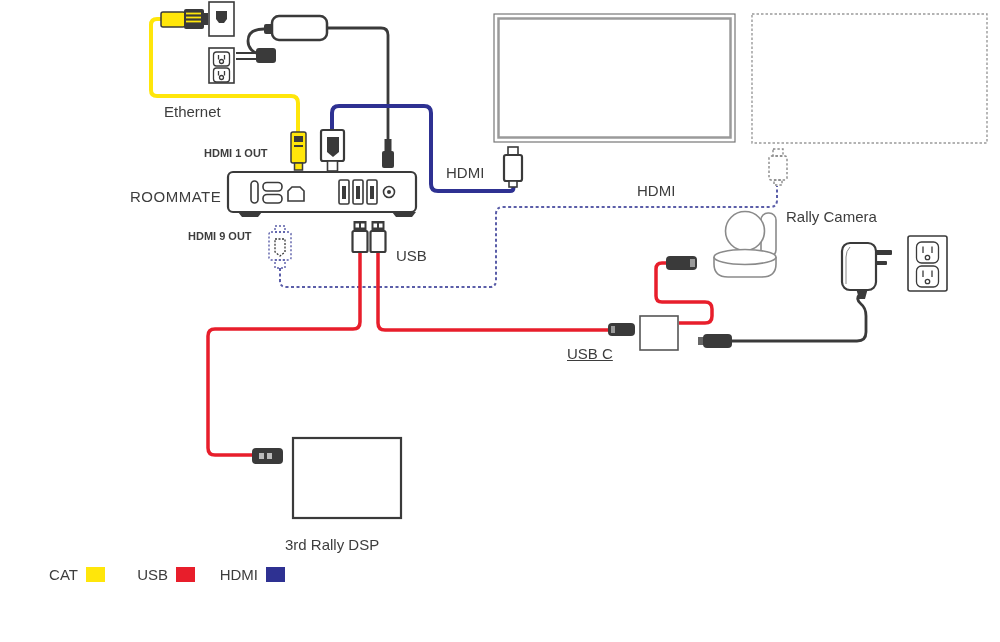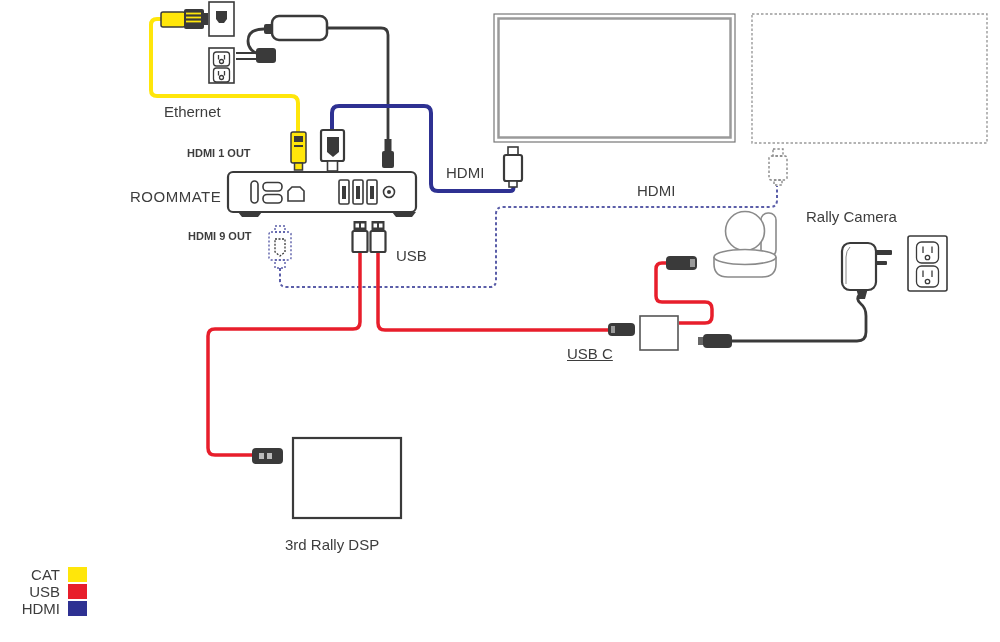--- a/index.html
+++ b/index.html
@@ -18,21 +18,21 @@
   .cable-usb{fill:none;stroke:var(--c-usb_cable,#e81e2b);stroke-width:3.5;}
   .cable-hdmi{fill:none;stroke:var(--c-hdmi_cable,#2e3192);stroke-width:4;}
   .cable-hdmi-dash{fill:none;stroke:var(--c-hdmi_dashed,#5a5da8);stroke-width:2;stroke-dasharray:3 2.5;}
   .cable-dark{fill:none;stroke:#3a3a3a;stroke-width:2.8;}
   .fill-cat{fill:var(--c-cat_cable,#ffe60a);stroke:#3a3a3a;stroke-width:1.5;}
   .pin-cat{stroke:var(--c-cat_cable,#ffe60a);stroke-width:1.8;fill:none;}
   .dash-conn{fill:none;stroke:var(--c-hdmi_dashed,#5a5da8);stroke-width:1.4;stroke-dasharray:2 2;}
   .dash-gray{fill:none;stroke:#8a8a8a;stroke-width:1.4;stroke-dasharray:2.4 2;}
   .cam{fill:#fff;stroke:#8a8a8a;stroke-width:1.6;}
   
-  .legend{position:absolute;left:2px;top:566px;display:flex;flex-direction:column;}
+  .legend{position:absolute;left:20px;top:566px;display:flex;flex-direction:row;gap:5px;}
   .legend-row{display:flex;align-items:center;gap:8px;height:17px;}
   .legend-label{width:58px;text-align:right;color:var(--c-text,#3d3d3d);font-size:15px;}
   .legend-swatch{width:19px;height:15px;display:inline-block;}
 </style>
 </head>
 <body>
 
 <div class="stage">
 
 <svg width="1000" height="642" viewBox="0 0 1000 642">
@@ -196,27 +196,27 @@
 
   <g>
     <rect class="dk" x="252" y="448" width="31" height="16" rx="4"></rect>
     <rect x="259" y="453" width="5" height="6" fill="#bbb"></rect>
     <rect x="267" y="453" width="5" height="6" fill="#bbb"></rect>
   </g>
   <rect x="293" y="438" width="108" height="80" fill="#fff" stroke="#3a3a3a" stroke-width="2.2"></rect>
 </svg>
 
 <div class="lbl" style="left:164px;top:103px;">Ethernet</div>
-<div class="lbl small" style="left:187px;top:147px;">HDMI 1 OUT</div>
+<div class="lbl small" style="left:204px;top:147px;">HDMI 1 OUT</div>
 <div class="lbl" style="left:82px;top:188px;letter-spacing:0.5px;margin-left:48px;">ROOMMATE</div>
 <div class="lbl small" style="left:188px;top:230px;">HDMI 9 OUT</div>
 <div class="lbl" style="left:446px;top:164px;">HDMI</div>
 <div class="lbl" style="left:637px;top:182px;">HDMI</div>
 <div class="lbl" style="left:396px;top:247px;">USB</div>
-<div class="lbl" style="left:806px;top:208px;">Rally Camera</div>
+<div class="lbl" style="left:786px;top:208px;">Rally Camera</div>
 <div class="lbl" style="left:567px;top:345px;text-decoration:underline;">USB C</div>
 <div class="lbl" style="left:285px;top:536px;">3rd Rally DSP</div>
 
 <div class="legend">
   <div class="legend-row">
     <span class="legend-label">CAT</span>
     <span class="legend-swatch" style="background: rgb(255, 230, 10);"></span>
   </div>
   <div class="legend-row">
     <span class="legend-label">USB</span>

